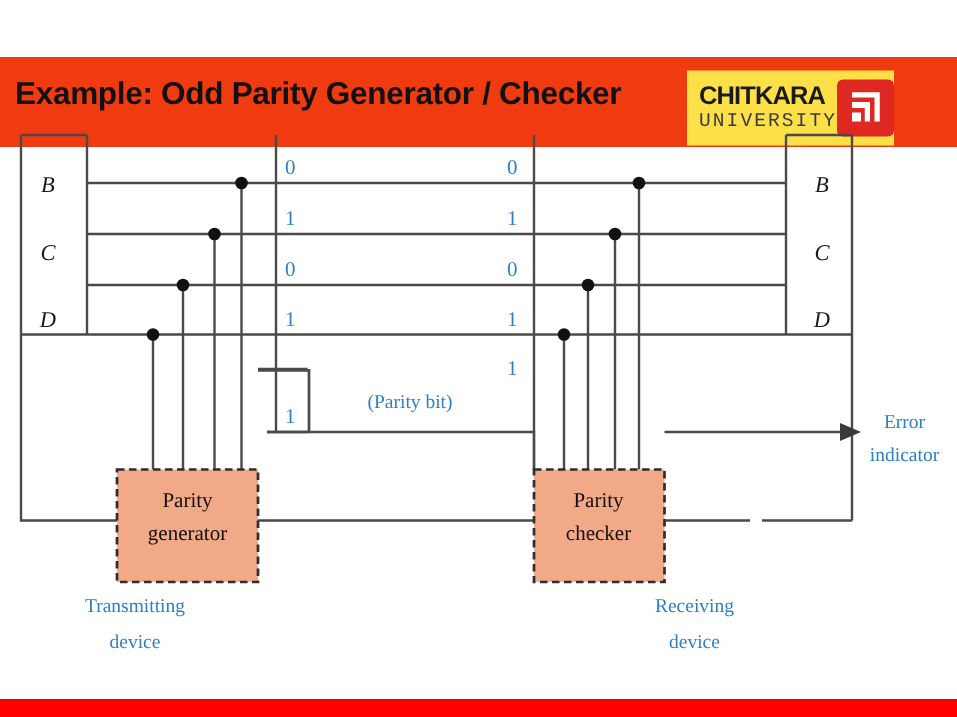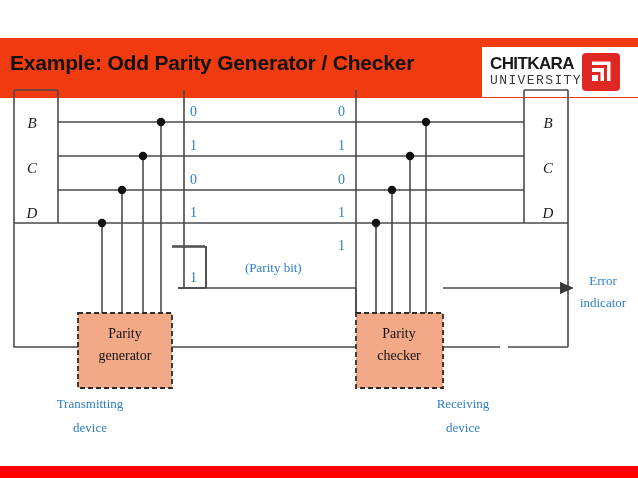--- a/index.html
+++ b/index.html
@@ -18,22 +18,22 @@
     background:#f03b11;
     margin-top:38px;
   }
   .header-title{
     position:absolute;left:10px;top:13px;
     font-family:"Liberation Sans",sans-serif;
     font-size:21px;font-weight:bold;color:#111111;
     letter-spacing:-0.2px;white-space:nowrap;
   }
   .logo-box{
-    position:absolute;left:482px;top:9px;width:156px;height:50px;
-    background:#ffffff;
+    position:absolute;left:458px;top:9px;width:138px;height:50px;
+    background:#fde047;
   }
   .logo-word{
     position:absolute;left:8px;top:8px;
     font-family:"Liberation Sans",sans-serif;
     font-size:17px;font-weight:bold;color:#1a1a1a;
     letter-spacing:-0.6px;line-height:17px;
   }
   .logo-sub{
     position:absolute;left:8px;top:27px;
     font-family:Liberation Mono, monospace;

